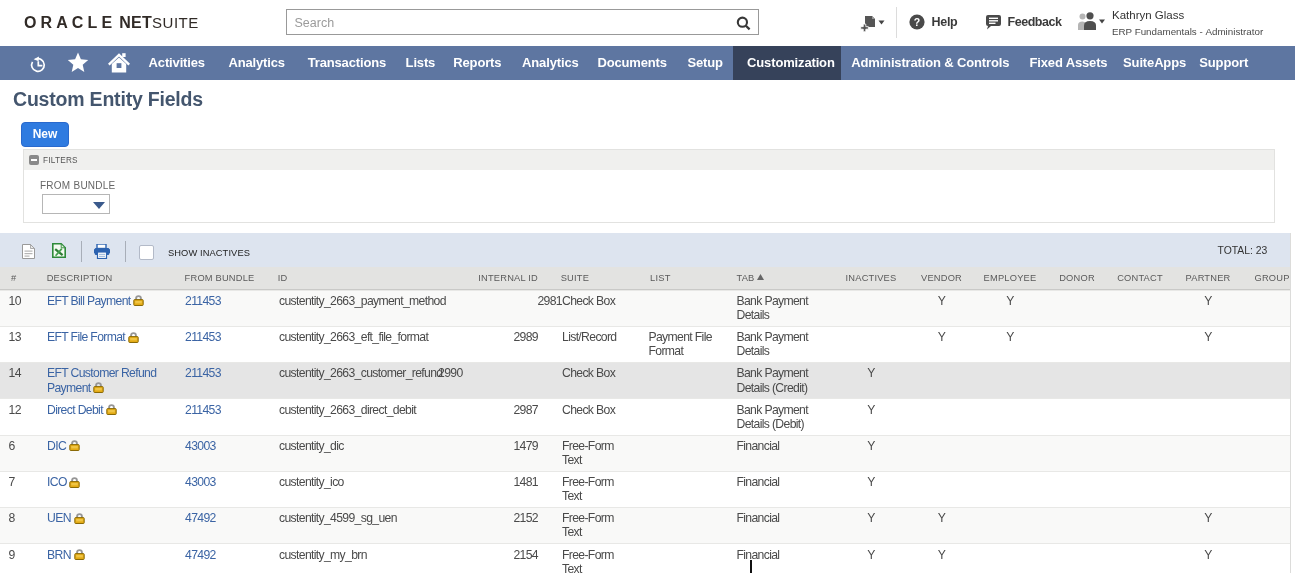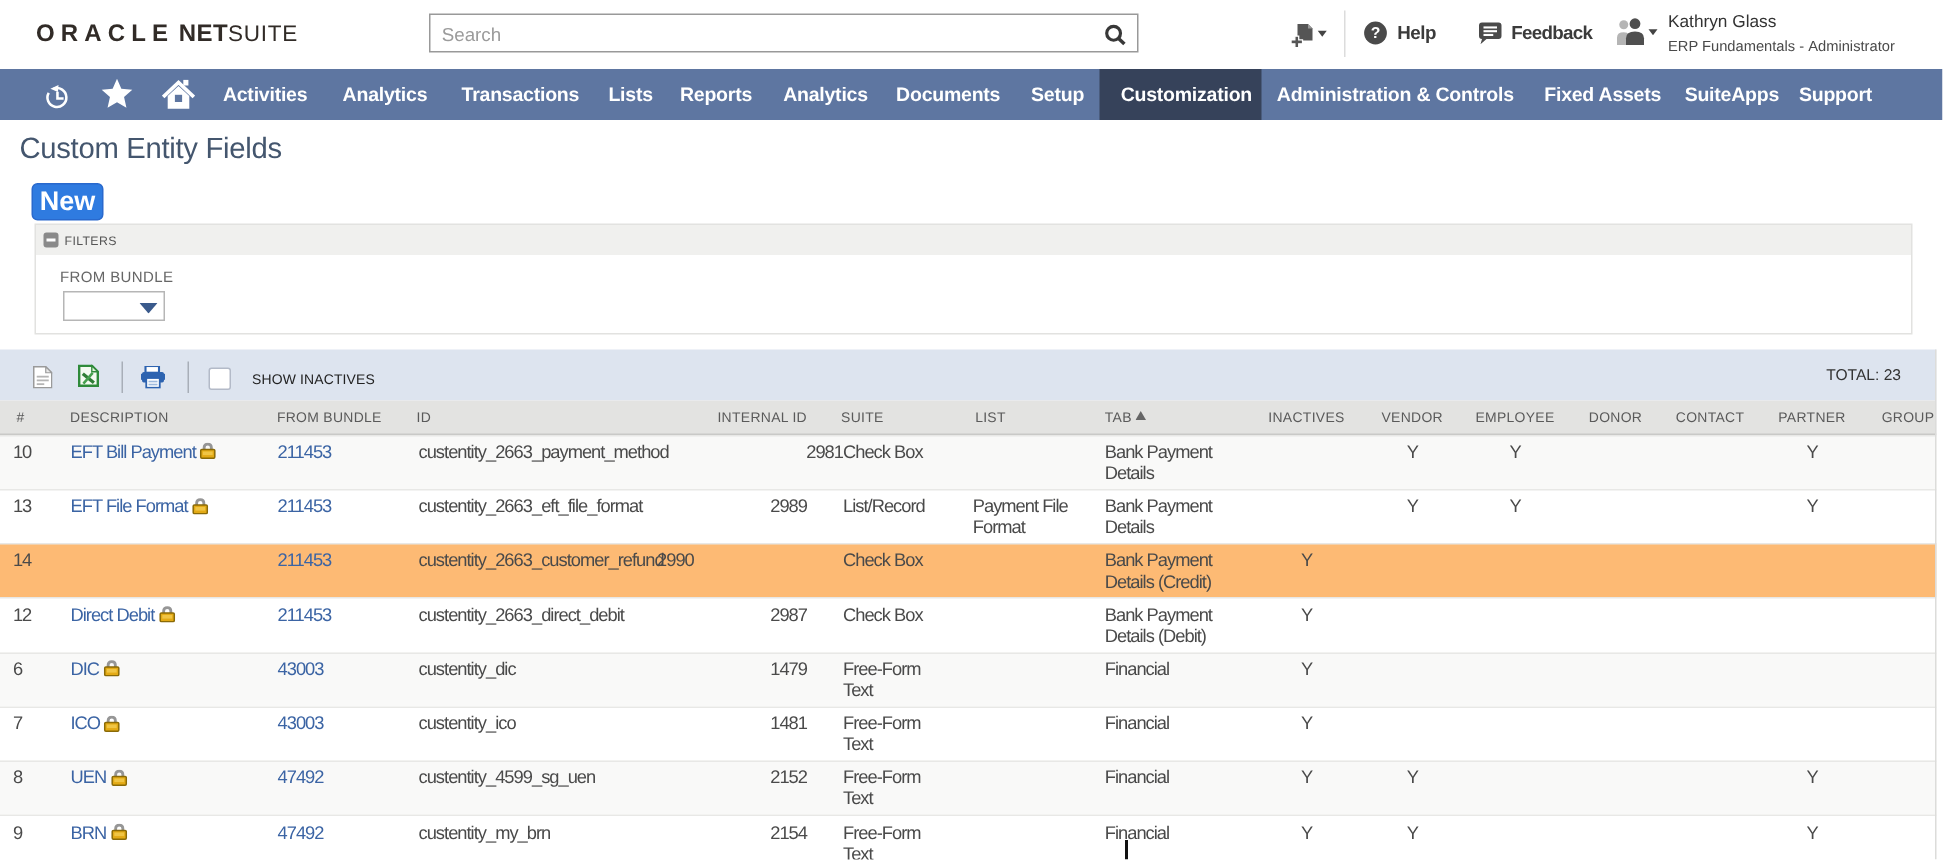--- a/index.html
+++ b/index.html
@@ -17,22 +17,22 @@
 .tbtxt { position:absolute; font-weight:bold; font-size:12.5px; color:#3b3b3b; letter-spacing:-0.3px; }
 #kname { position:absolute; left:1112px; top:8.5px; font-size:11.5px; color:#333; }
 #krole { position:absolute; left:1112px; top:25.5px; font-size:9.8px; color:#4a4a4a; }
 .vsep { position:absolute; width:1px; background:#dcdcdc; }
 
 #nav { position:absolute; left:0; top:46px; width:1295px; height:34px; background:#5e76a1; }
 .ni { position:absolute; top:8.5px; font-size:13px; font-weight:bold; color:#fff; letter-spacing:-0.15px; white-space:nowrap; }
 #navhl { position:absolute; left:733px; top:0; width:108px; height:34px; background:#36425a; }
 #nav svg { position:absolute; top:6.5px; }
 
-#title { position:absolute; left:13px; top:88px; font-size:19.5px; font-weight:normal; color:#44566e; letter-spacing:-0.2px; }
-#newbtn { position:absolute; left:21px; top:122px; width:48px; height:24.5px; background:#2f7be0; border:1px solid #2969cd; border-radius:4px; color:#fff; font-weight:bold; font-size:18px; text-align:center; line-height:22.5px; }
+#title { position:absolute; left:13px; top:88px; font-size:19.5px; font-weight:bold; color:#44566e; letter-spacing:-0.2px; }
+#newbtn { position:absolute; left:21px; top:122px; width:48px; height:24.5px; background:#2f7be0; border:1px solid #2969cd; border-radius:4px; color:#fff; font-weight:bold; font-size:12px; text-align:center; line-height:22.5px; }
 
 #filters { position:absolute; left:23px; top:149px; width:1252px; height:74px; background:#fff; border:1px solid #e2e2e0; }
 #fhead { position:absolute; left:0; top:0; width:100%; height:19.5px; background:#f0f0ee; }
 #fhead .ico { position:absolute; left:5px; top:5px; width:9.5px; height:9.5px; background:#8a8a8a; border-radius:2px; }
 #fhead .ico:after { content:""; position:absolute; left:2px; top:3.8px; width:5.5px; height:2px; background:#fff; }
 #fhead .t { position:absolute; left:19px; top:5.8px; font-size:8.2px; font-weight:normal; color:#555; letter-spacing:0.25px; }
 #fbundle { position:absolute; left:16px; top:29.6px; font-size:10px; color:#666; letter-spacing:0.25px; }
 #fselect { position:absolute; left:17.8px; top:43.5px; width:68.5px; height:20.5px; border:1px solid #b6b6b6; background:#fff; }
 #fselect svg { position:absolute; right:4.5px; top:7px; }
 
@@ -213,22 +213,27 @@
     <div class="c lnk" style="left:185px">211453</div>
     <div class="c" style="left:279px">custentity_2663_eft_file_format</div>
     <div class="c" style="left:438px;width:100px;text-align:right">2989</div>
     <div class="c" style="left:562px;width:72px">List/Record</div>
     <div class="c" style="left:648.5px;width:78px">Payment File<br>Format</div>
     <div class="c" style="left:736.5px;width:95px">Bank Payment<br>Details</div>
     <div class="c" style="left:911.5px;width:60px;text-align:center">Y</div>
     <div class="c" style="left:980px;width:60px;text-align:center">Y</div>
     <div class="c" style="left:1178px;width:60px;text-align:center">Y</div>
   </div>
-<div class="row" style="top:362.26px;background:#fdba74">
+<div class="row" style="top:362.26px;background:#e5e5e5">
     <div class="c" style="left:8.6px">14</div>
+    <div class="c lnk" style="left:47px;width:125px">EFT Customer Refund<br>Payment <svg class="lock" width="11" height="11" viewBox="0 0 11 11">
+        <path d="M3.1 5 L3.1 3.4 Q3.1 1.1 5.5 1.1 Q7.9 1.1 7.9 3.4 L7.9 5" fill="none" stroke="#969696" stroke-width="1.9"></path>
+        <rect x="0.8" y="4.6" width="9.4" height="5.9" rx="0.8" fill="#e3aa15" stroke="#8a6a07" stroke-width="1"></rect>
+        <rect x="2.2" y="6" width="6.6" height="2.4" fill="#f0c545"></rect>
+      </svg></div>
     <div class="c lnk" style="left:185px">211453</div>
     <div class="c" style="left:279px">custentity_2663_customer_refund</div>
     <div class="c" style="left:438px;width:100px;">2990</div>
     <div class="c" style="left:562px;width:72px">Check Box</div>
     <div class="c" style="left:736.5px;width:95px">Bank Payment<br>Details (Credit)</div>
     <div class="c" style="left:841px;width:60px;text-align:center">Y</div>
   </div>
 <div class="row" style="top:398.49px;background:#ffffff">
     <div class="c" style="left:8.6px">12</div>
     <div class="c lnk" style="left:47px;width:125px">Direct Debit <svg class="lock" width="11" height="11" viewBox="0 0 11 11">

